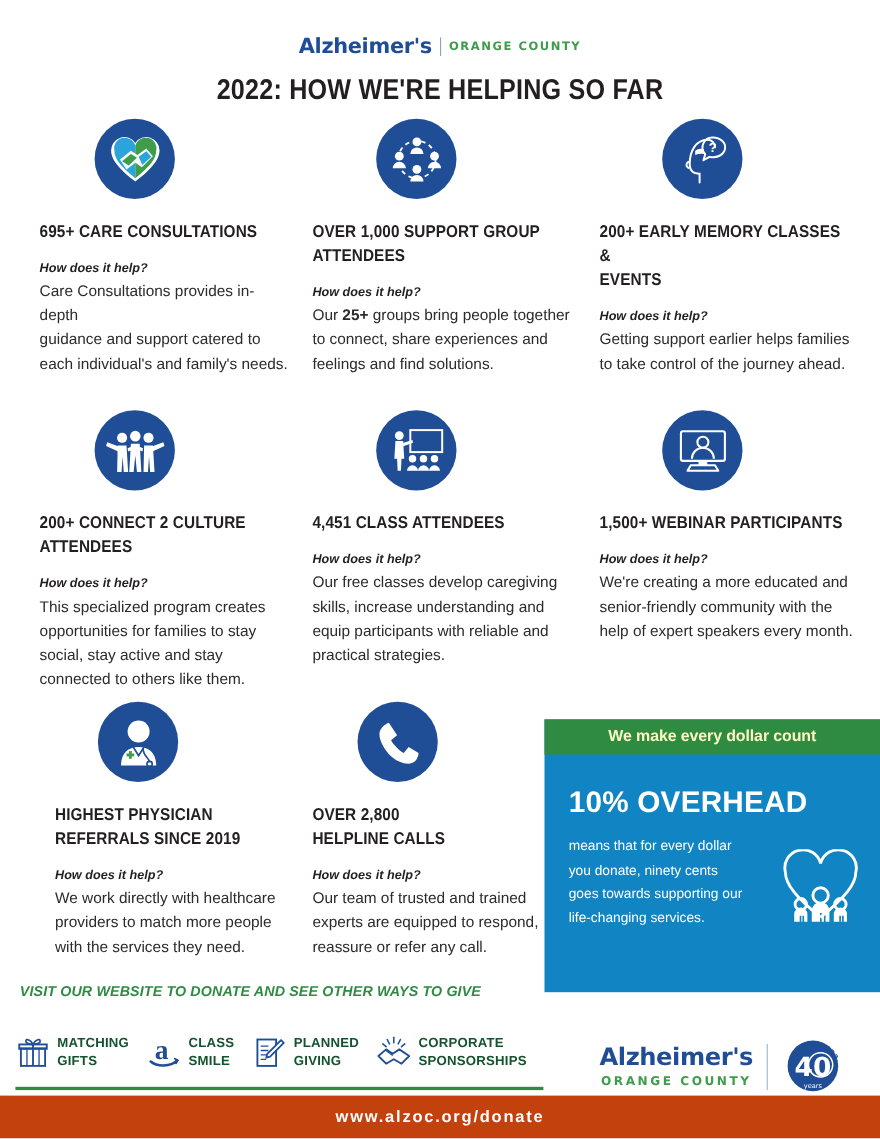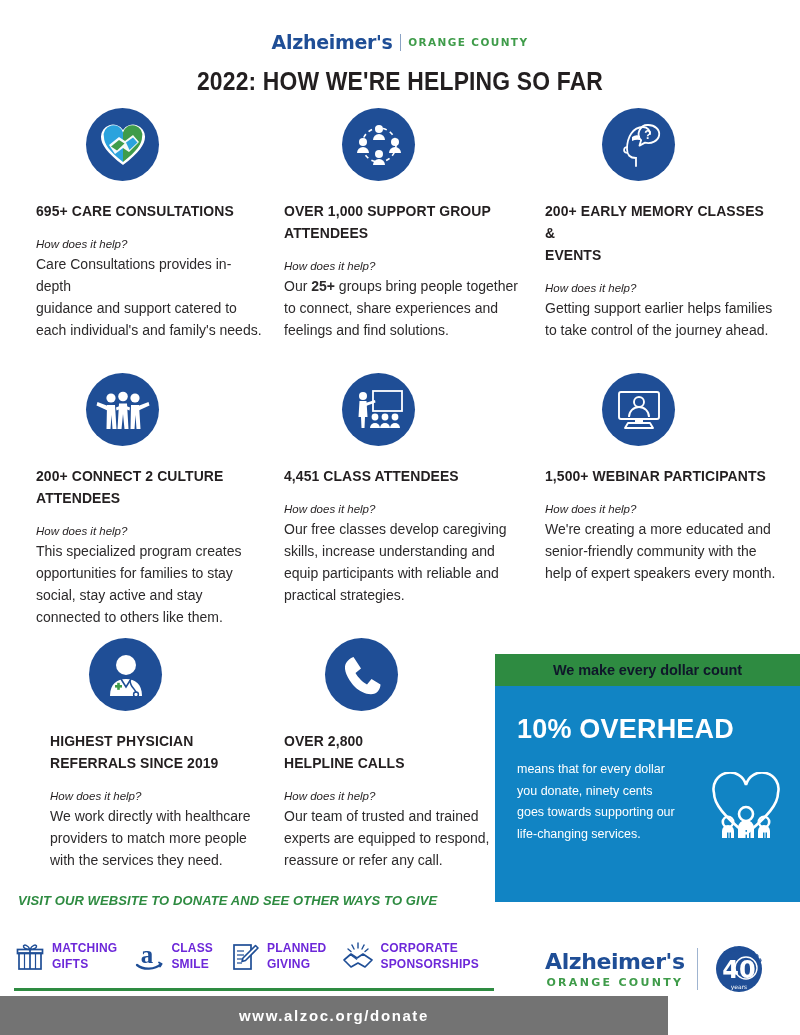--- a/index.html
+++ b/index.html
@@ -58,21 +58,21 @@
   }
 
   .stat-title{
     font-family:"Liberation Sans Narrow","Liberation Sans", sans-serif;
     font-size:15.5px;font-weight:bold;color:#231f20;
     letter-spacing:0.1px;line-height:1.42;
     transform:scaleX(0.9);transform-origin:0 50%;
     white-space:pre-line;
   }
   .help-label{
-    font-size:11.5px;font-weight:normal;font-style:italic;color:#231f20;
+    font-size:11.5px;font-weight:bold;font-style:italic;color:#231f20;
     margin-top:16px;margin-bottom:3px;
   }
   .help-body{
     font-size:14px;color:#2c2a2b;line-height:1.58;
     white-space:pre-line;
   }
   .help-body b{font-weight:bold;}
 
   .r1 .stat-title{margin-top:6px;}
   .r2 .stat-title{margin-top:6px;}
@@ -86,21 +86,21 @@
   
   .overhead{
     position:absolute;left:495px;top:654px;width:305px;height:248px;
     background:#1184c4;
   }
   .overhead-header{
     height:32px;background:#2e8b41;
     display:flex;align-items:center;justify-content:center;
   }
   .overhead-header span{
-    color:#0f172a;font-size:14.5px;font-weight:bold;letter-spacing:-0.1px;
+    color:#fef9c3;font-size:14.5px;font-weight:bold;letter-spacing:-0.1px;
   }
   .overhead-big{
     color:#ffffff;font-size:27px;font-weight:bold;
     margin:28px 0 0 22px;letter-spacing:0.2px;
   }
   .overhead-body{
     position:relative;
     color:#ffffff;font-size:12.5px;line-height:1.72;
     margin:14px 0 0 22px;width:195px;white-space:pre-line;
   }
@@ -114,21 +114,21 @@
     font-size:13px;font-weight:bold;font-style:italic;color:#2e8b41;
     letter-spacing:0.1px;
   }
   .ways{
     position:absolute;left:14px;top:940px;width:500px;
     display:flex;align-items:flex-start;
   }
   .way{display:flex;align-items:flex-start;margin-right:16px;}
   .way-icon{width:32px;height:34px;flex:0 0 32px;display:flex;align-items:center;justify-content:center;}
   .way-label{
-    font-size:12px;font-weight:bold;color:#6d28d9;line-height:1.35;
+    font-size:12px;font-weight:bold;color:#14532d;line-height:1.35;
     margin-left:6px;white-space:pre-line;letter-spacing:0.2px;
   }
   .footer-rule{
     position:absolute;left:14px;top:988px;width:480px;height:3px;background:#2e8b41;
   }
   .footer-logo{
     position:absolute;left:545px;top:938px;
     display:flex;align-items:center;gap:12px;
   }
   .fl-text{line-height:1;}
@@ -137,21 +137,21 @@
     font-size:22px;font-weight:bold;color:#1f4e96;letter-spacing:-0.4px;
   }
   .fl-sub{
     font-family:"DejaVu Sans", sans-serif;
     font-size:11px;font-weight:bold;color:#3f9c4a;letter-spacing:2.3px;
     margin-top:4px;text-align:center;
   }
   .fl-divider{width:1.5px;height:42px;background:#9fb4d0;}
 
   .bottom-bar{
-    position:absolute;left:0;top:996px;width:668px;height:39px;background:#737373;
+    position:absolute;left:0;top:996px;width:800px;height:39px;background:#c2410c;
   }
   .bottom-bar span{
     display:block;width:100%;text-align:center;line-height:39px;
     color:#ffffff;font-size:15px;font-weight:bold;letter-spacing:1.6px;
   }
 </style>
 </head>
 <body>
 
 <div class="page">

